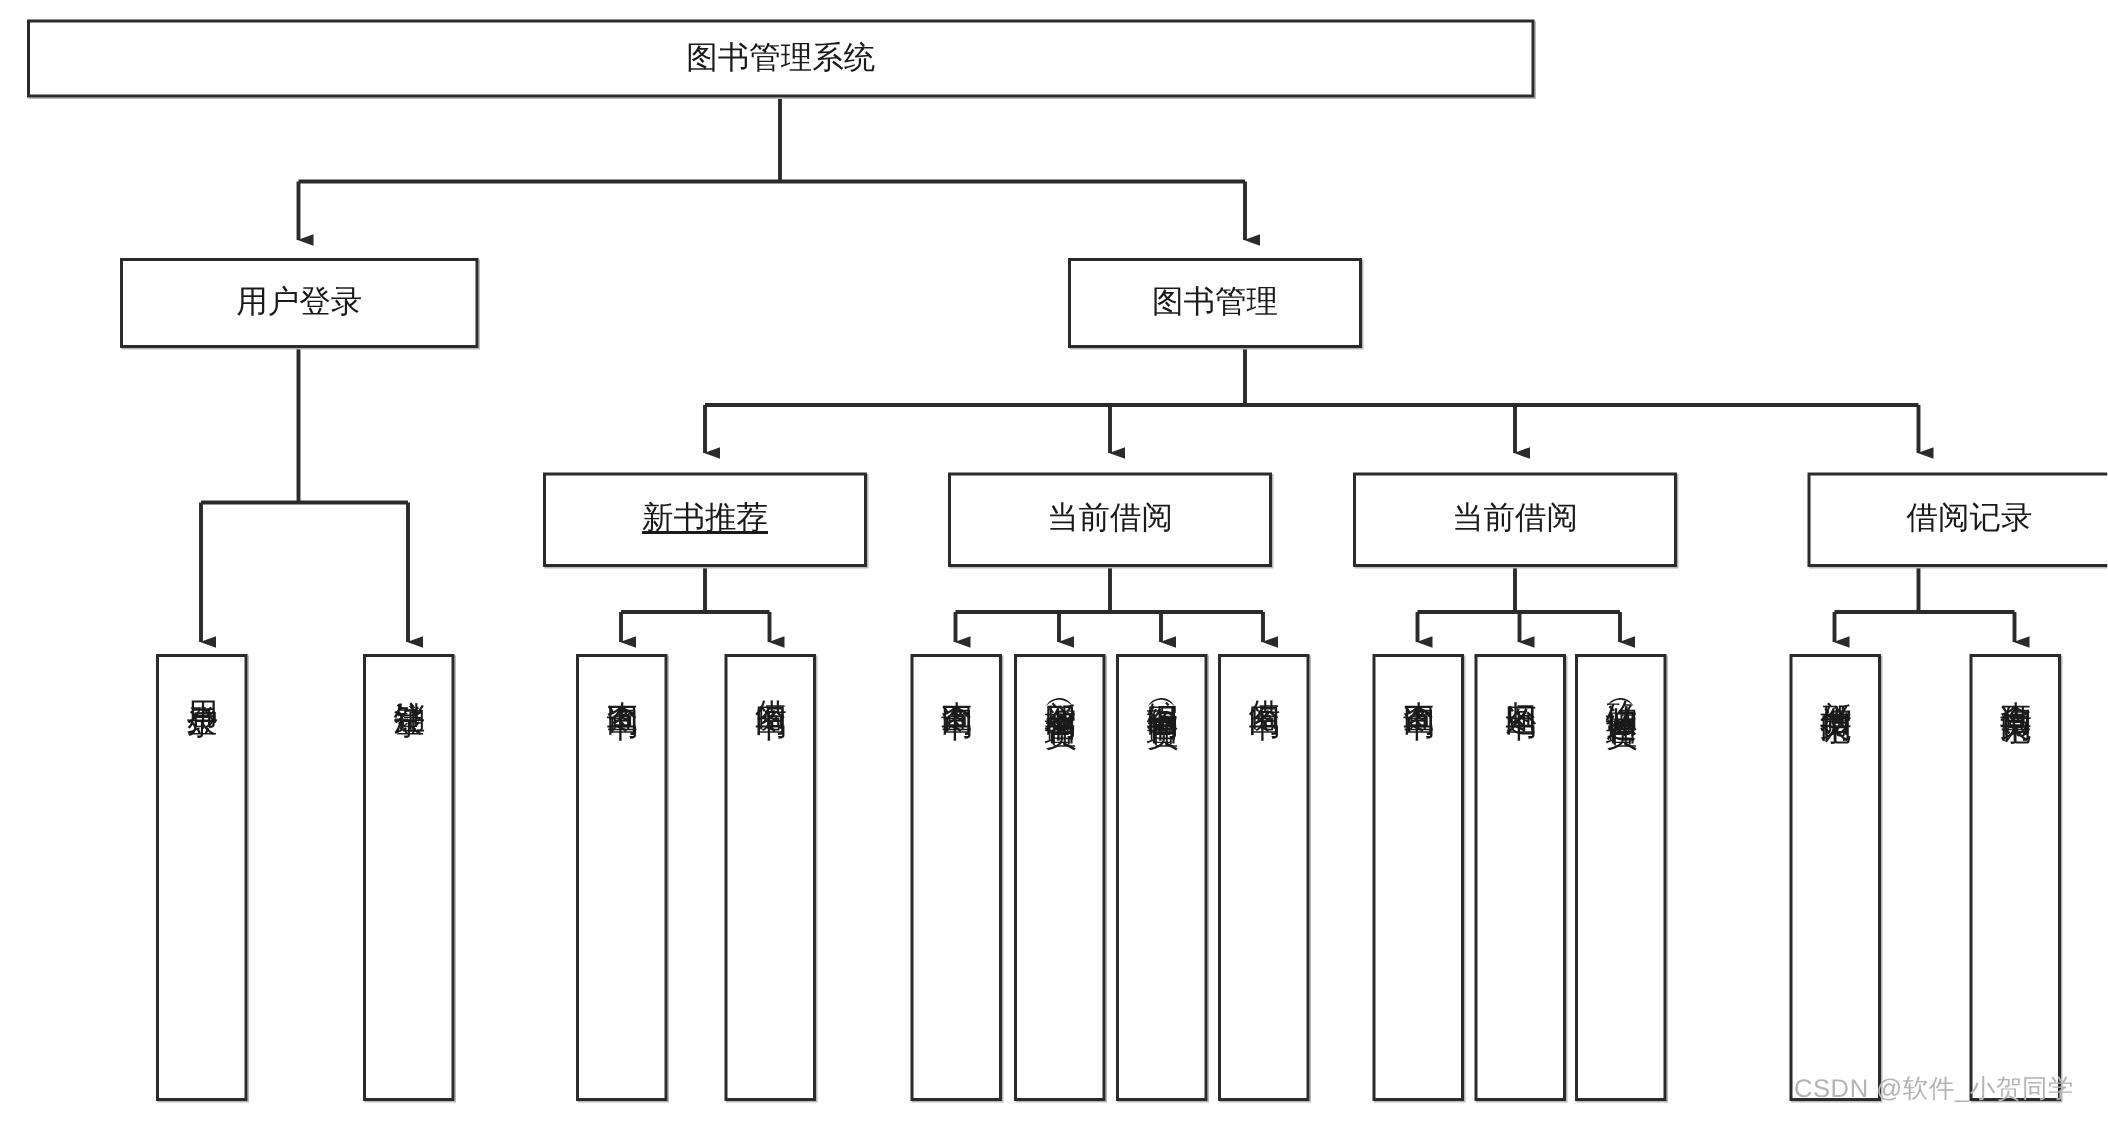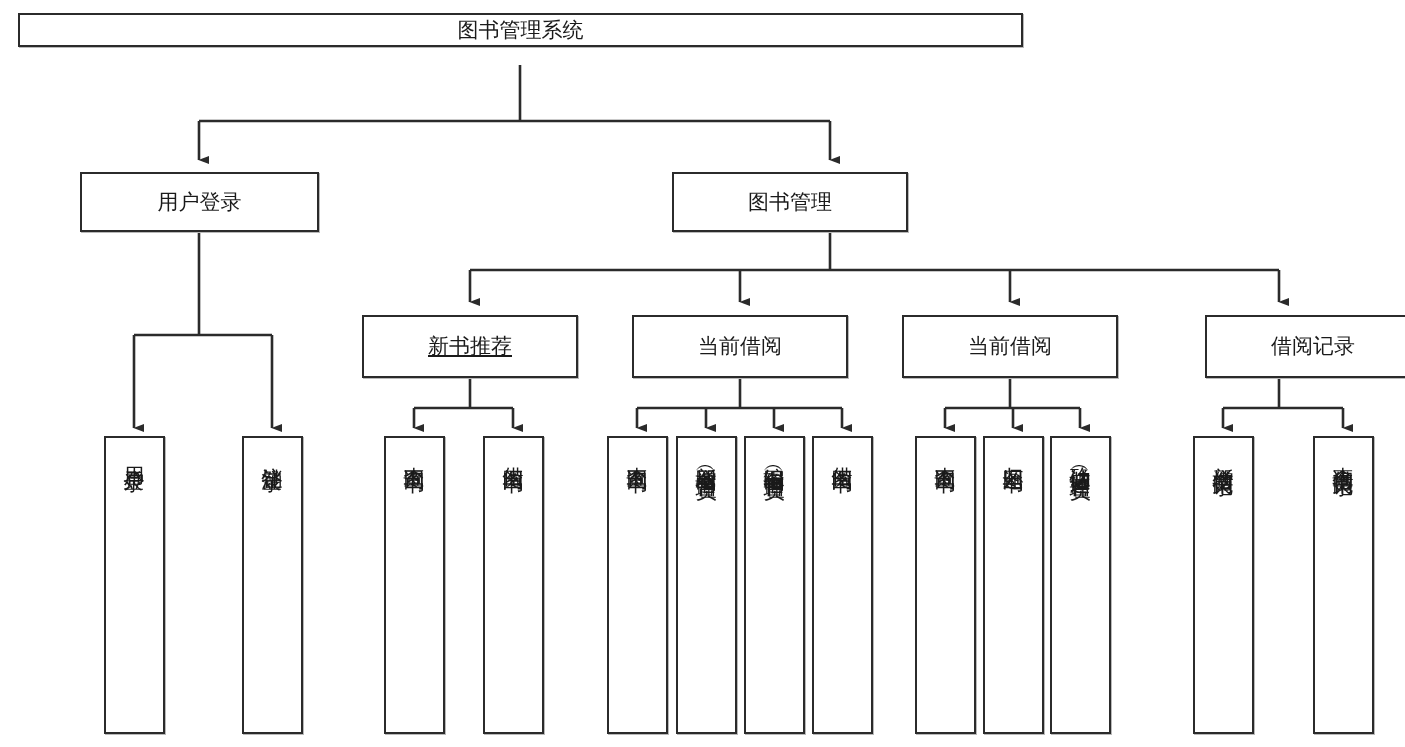--- a/index.html
+++ b/index.html
@@ -118,28 +118,28 @@
       <path d="M1013,408 L1013,428" marker-end="url(#arw)"></path>
       <path d="M1080,408 L1080,428" marker-end="url(#arw)"></path>
 
       <path d="M1279,378 L1279,408"></path>
       <path d="M1223,408 L1343,408"></path>
       <path d="M1223,408 L1223,428" marker-end="url(#arw)"></path>
       <path d="M1343,408 L1343,428" marker-end="url(#arw)"></path>
     </g>
   </svg>
 
-  <div class="node root" style="left:18px; top:13px; width:1005px; height:34px;align-items:center;">
+  <div class="node root" style="left:18px; top:13px; width:1005px; height:52px;align-items:center;">
     <span class="label">图书管理系统</span>
   </div>
 
   <div class="node horiz" style="left:80px; top:172px; width:239px; height:60px;">
     <span class="label">用户登录</span>
   </div>
-  <div class="node horiz" style="left:672px; top:172px; width:236px; height:60px;">
+  <div class="node horiz" style="left:712px; top:172px; width:196px; height:60px;">
     <span class="label">图书管理</span>
   </div>
 
   <div class="node horiz" style="left:362px; top:315px; width:216px; height:63px;text-decoration:underline;">
     <span class="label">新书推荐</span>
   </div>
   <div class="node horiz" style="left:632px; top:315px; width:216px; height:63px;">
     <span class="label">当前借阅</span>
   </div>
   <div class="node horiz" style="left:902px; top:315px; width:216px; height:63px;align-items:center;">
@@ -186,14 +186,15 @@
     <span class="label">确认归还（管理员）</span>
   </div>
 
   <div class="node vert" style="left:1193px; top:436px; width:61px; height:298px;">
     <span class="label">新增借阅记录</span>
   </div>
   <div class="node vert" style="left:1313px; top:436px; width:61px; height:298px;">
     <span class="label">查询借阅记录</span>
   </div>
 
+  <div id="watermark">CSDN @软件_小贺同学</div>
 
 </div>
 
 </body></html>

